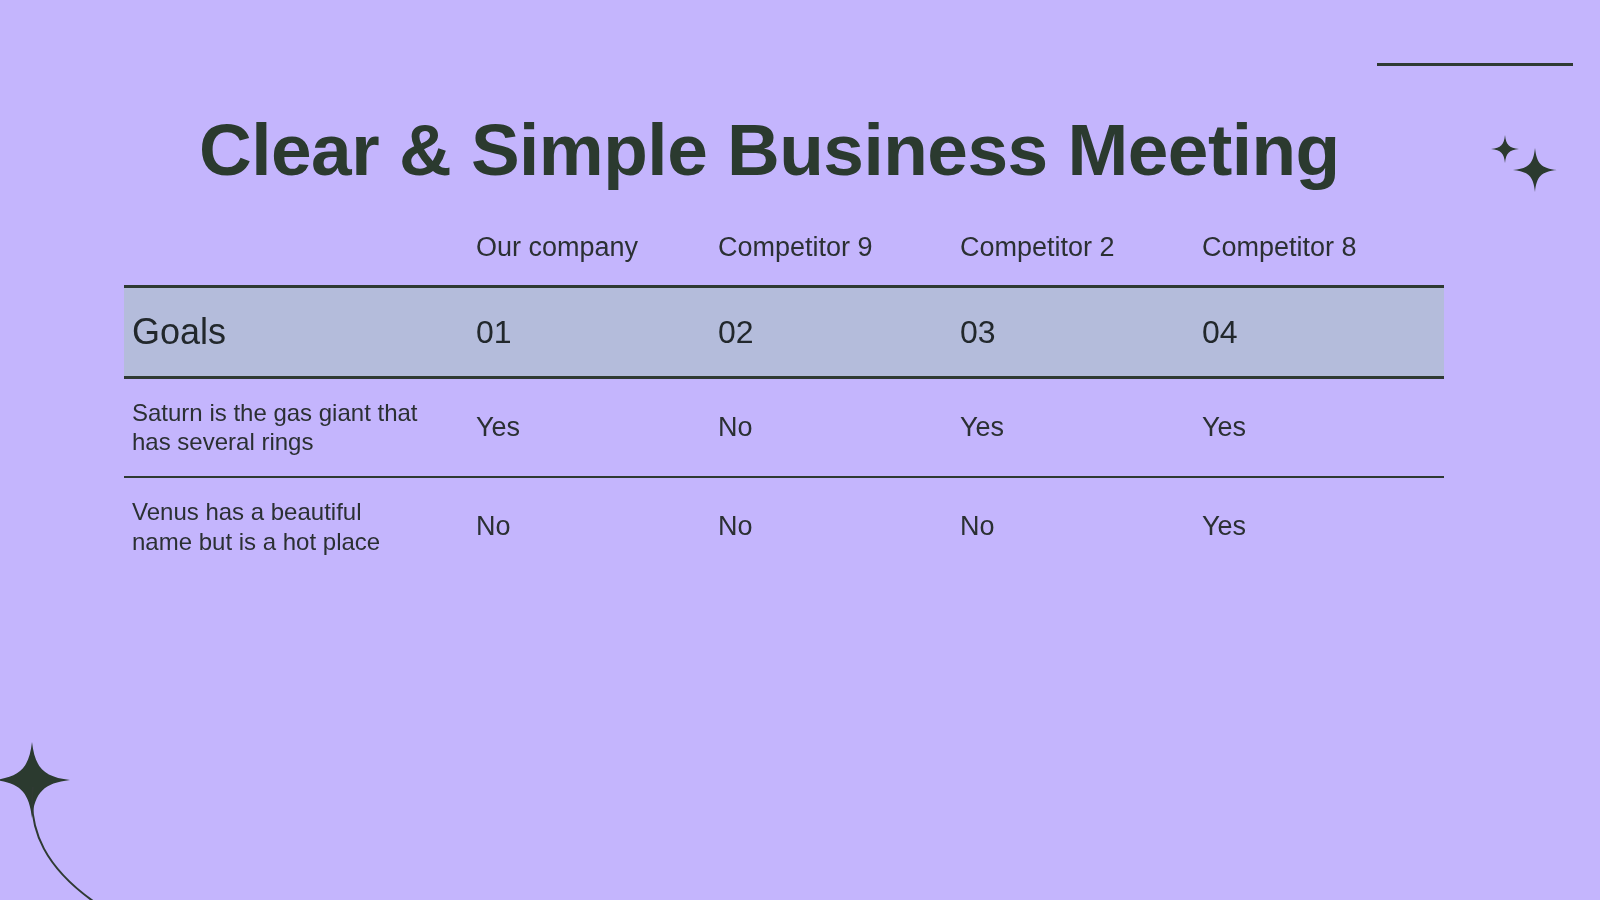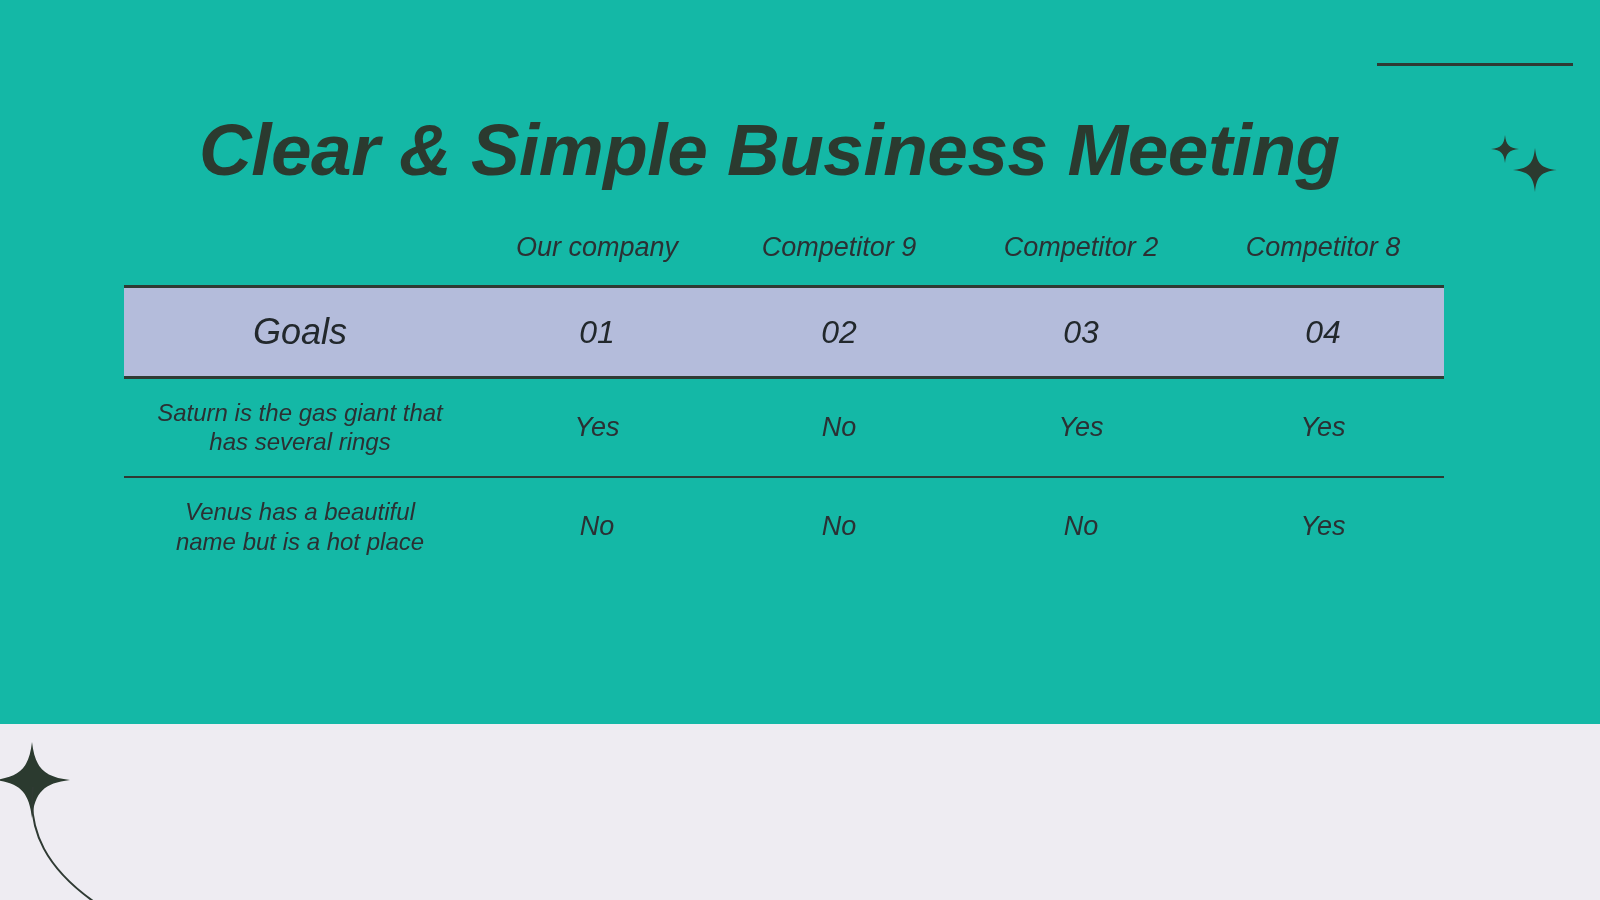--- a/index.html
+++ b/index.html
@@ -4,23 +4,22 @@
 <style>
   * { margin:0; padding:0; box-sizing:border-box; }
   html, body {
     width:1600px; height:900px;
     background:#eeecf2;
     font-family:"Liberation Sans", sans-serif;
     overflow:hidden;
   }
   .slide {
     position:relative;
-    width:1600px; height:724px;
-    background:#14b8a6;
-    font-style:italic;
+    width:1600px; height:900px;
+    background:#c4b5fd;
   }
 
   
   .top-rule {
     position:absolute;
     left:1377px; top:63px;
     width:196px; height:3px;
     background:#2f3a33;
   }
 
@@ -51,21 +50,21 @@
   }
   table.cmp {
     width:1320px;
     border-collapse:collapse;
     table-layout:fixed;
   }
   table.cmp col.c-label { width:352px; }
   table.cmp col.c-data  { width:242px; }
 
   .cmp th, .cmp td {
-    text-align:center;
+    text-align:left;
     vertical-align:middle;
     color:#2b3033;
     font-weight:normal;
   }
 
   
   .cmp thead th {
     font-size:27px;
     padding-bottom:22px;
     color:#2b3033;
@@ -75,21 +74,21 @@
 
   
   .row-goals td {
     background:#b4bcdb;
     border-top:3px solid #2f3a33;
     border-bottom:3px solid #2f3a33;
     height:91px;
     font-size:32px;
     color:#22282c;
   }
-  .row-goals td.label { font-size:36px; }
+  .row-goals td.label { font-size:36px;padding-left:8px; }
 
   
   .row-data td {
     height:99px;
     font-size:26px;
     line-height:1.22;
     border-bottom:2px solid #2f3a33;
   }
   .row-data:last-child td { border-bottom:0; }
   .row-data td.label { font-size:24px; padding:0 8px; }

